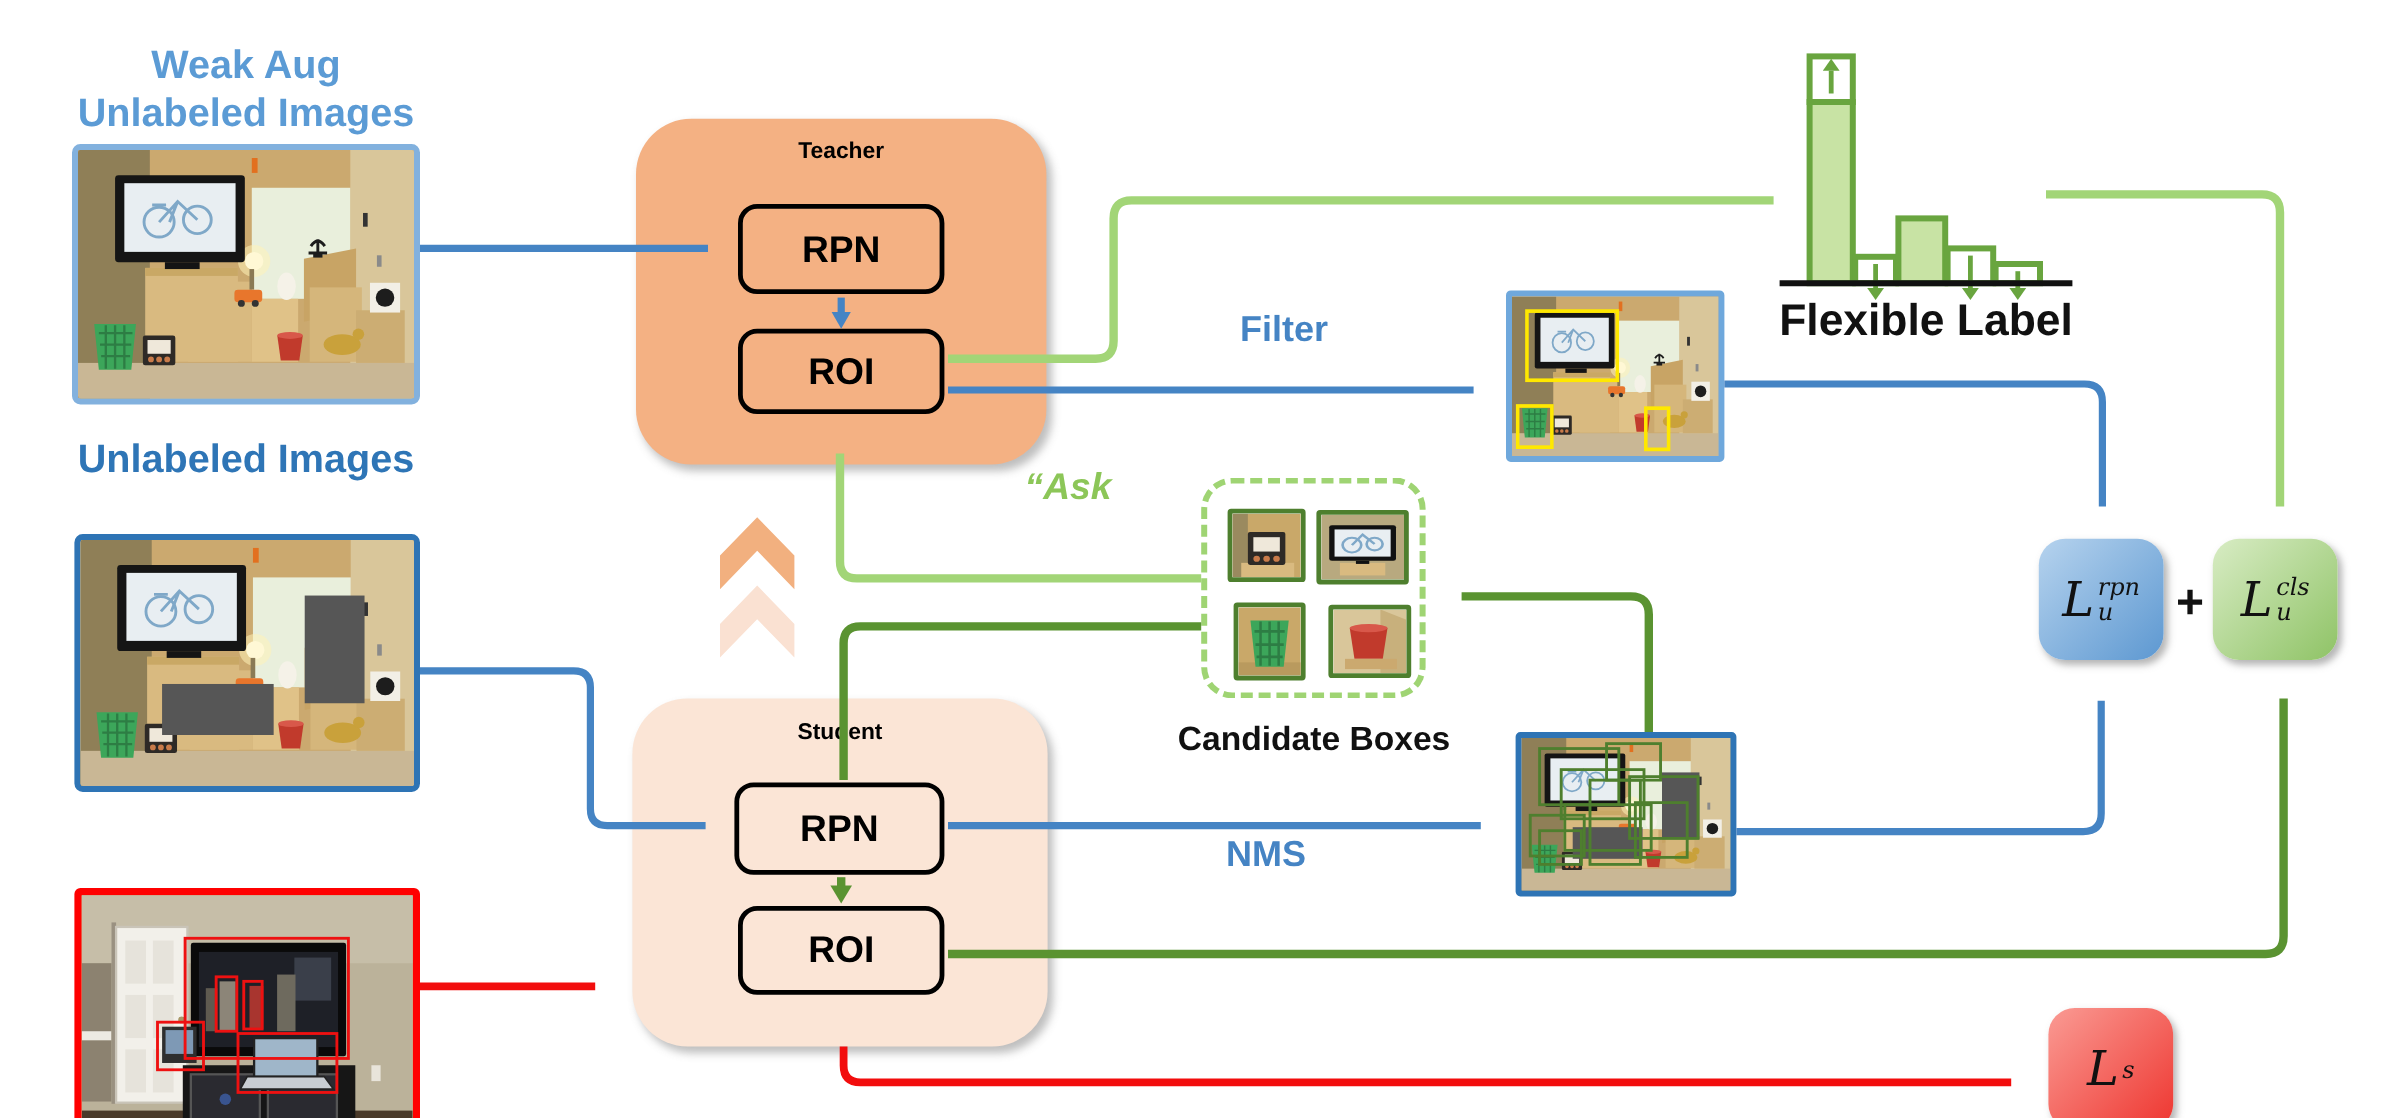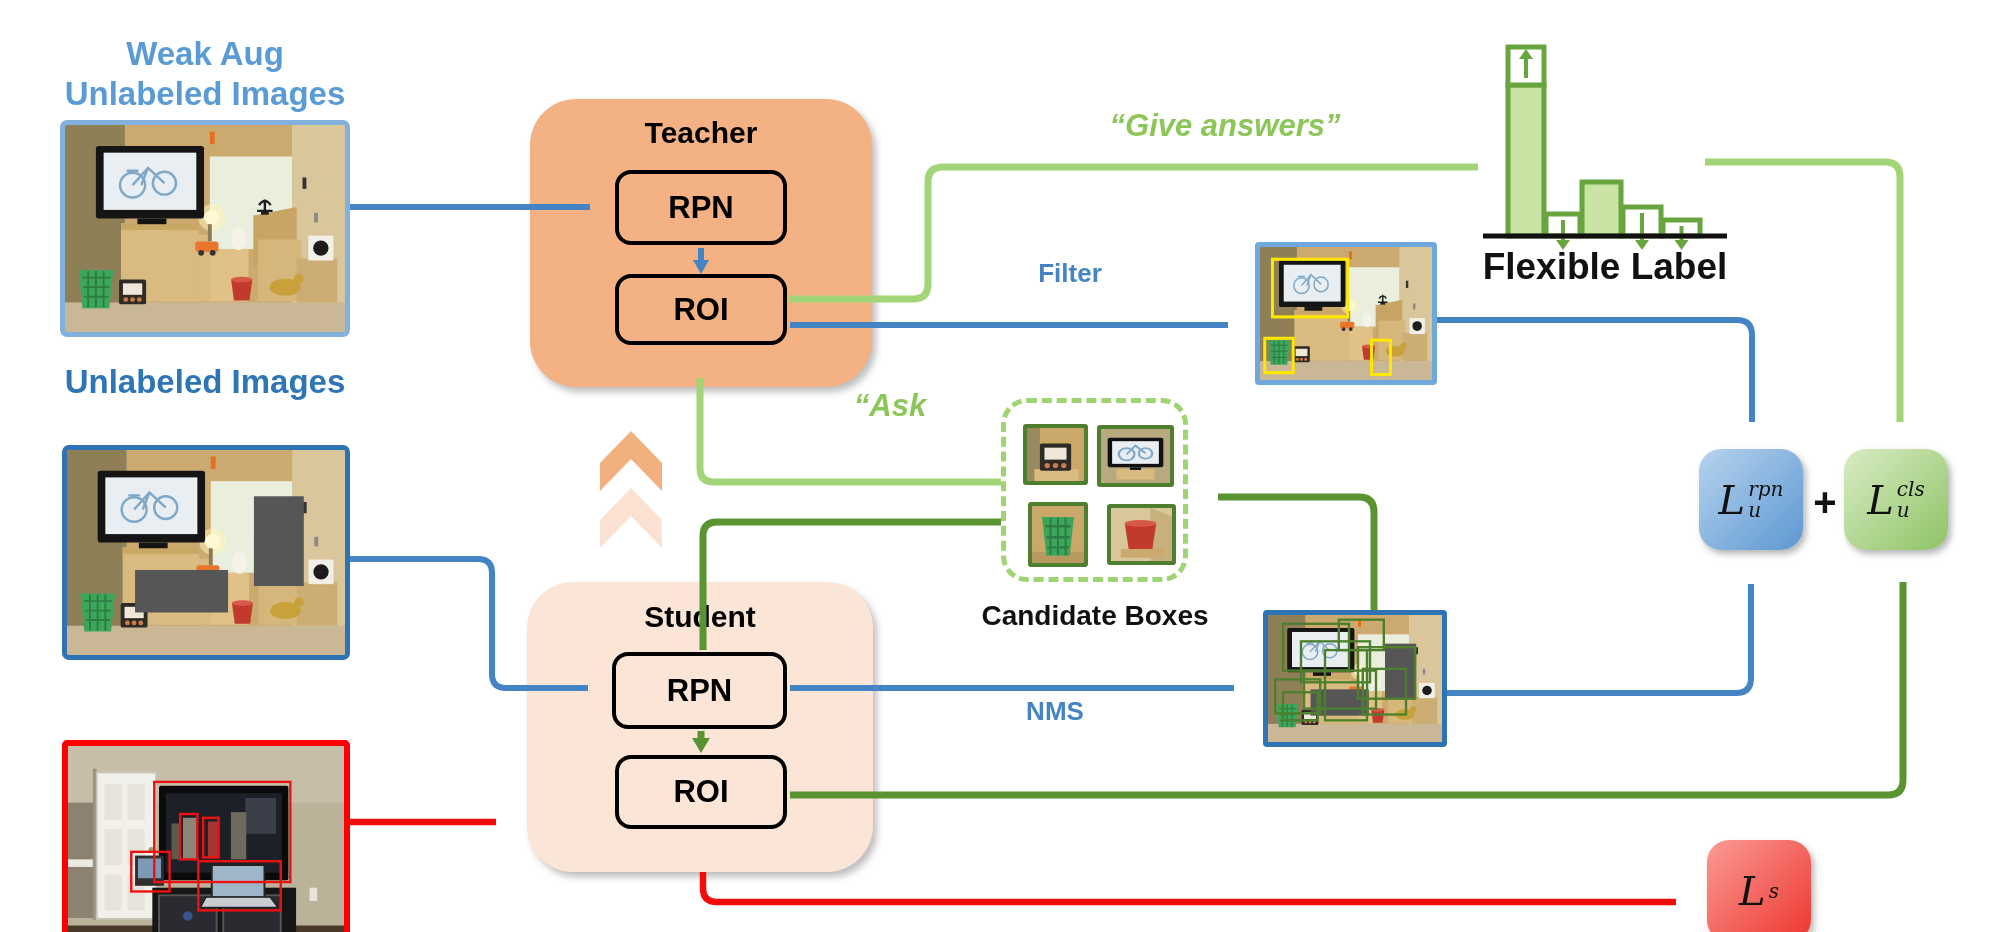--- a/index.html
+++ b/index.html
@@ -19,29 +19,29 @@
   .ph-weak{border:5px solid var(--weak-border);}
   .ph-strong{border:5px solid var(--strong-border);}
   .ph-labeled{border:6px solid var(--labeled-title);border-radius:5px;}
   .ph-filtered{border:5px solid var(--filtered-border);border-radius:4px;}
   .ph-nms{border:5px solid var(--strong-border);border-radius:4px;}
 
   
   .panel{position:absolute;border-radius:46px;box-shadow:4px 5px 7px rgba(110,110,110,.45);}
   .p-teacher{background:var(--teacher-fill);}
   .p-student{background:var(--student-fill);}
-  .panel-title{position:absolute;width:100%;text-align:center;font-weight:bold;font-size:30px;color:#000;}
+  .panel-title{position:absolute;width:100%;text-align:center;font-weight:bold;font-size:19px;color:#000;}
   .module{position:absolute;box-sizing:border-box;border:4px solid #000;border-radius:16px;
           display:flex;align-items:center;justify-content:center;
           font-weight:bold;font-size:31px;color:#000;background:transparent;}
 
   
   .ann{position:absolute;text-align:center;font-weight:bold;}
   .ann-green{color:var(--green-text);font-style:italic;font-size:31px;}
-  .ann-blue{color:var(--blue-text);font-size:26px;}
+  .ann-blue{color:var(--blue-text);font-size:30px;}
   .ann-black{color:#111;font-size:28px;text-align:center;}
   .flex-label{color:#111;font-size:37px;}
 
   
   .cand-wrap{position:absolute;box-sizing:border-box;border:5px dashed var(--dashed-border);border-radius:26px;}
   .crop{position:absolute;box-sizing:border-box;border:4px solid var(--crop-border);border-radius:3px;overflow:hidden;}
   .crop svg{display:block;width:100%;height:100%;}
 
   
   .loss{position:absolute;display:flex;align-items:center;justify-content:center;
@@ -300,21 +300,20 @@
         <line x1="167" y1="173" x2="167" y2="200" stroke="#69A53F" stroke-width="4"></line>
         <polygon points="160,200 174,200 167,210" fill="#69A53F"></polygon>
         <rect x="188" y="180" width="37" height="16" fill="#fff" stroke="#69A53F" stroke-width="5"></rect>
         <line x1="206.5" y1="186" x2="206.5" y2="200" stroke="#69A53F" stroke-width="4"></line>
         <polygon points="199.5,200 213.5,200 206.5,210" fill="#69A53F"></polygon>
       </g>
     <line x1="8" y1="196" x2="252" y2="196" stroke="#111" stroke-width="5"></line>
   </svg>
   <div class="ann flex-label" style="left:1460px;top:214px;width:290px;">Flexible Label</div>
 
-  <div class="ann ann-green" style="left:1050px;top:76px;width:350px;">“Give answers”</div>
   <div class="ann ann-green" style="left:790px;top:356px;width:200px;">“Ask</div>
   <div class="ann ann-blue" style="left:990px;top:226px;width:160px;">Filter</div>
   <div class="ann ann-blue" style="left:975px;top:664px;width:160px;">NMS</div>
 
   <div class="loss loss-rpn" style="left:1699px;top:417px;width:104px;height:101px;">
     <span class="lM">
       <span class="lbase">L</span>
       <span class="lstack">
         <span>rpn</span>
         <span>u</span>

